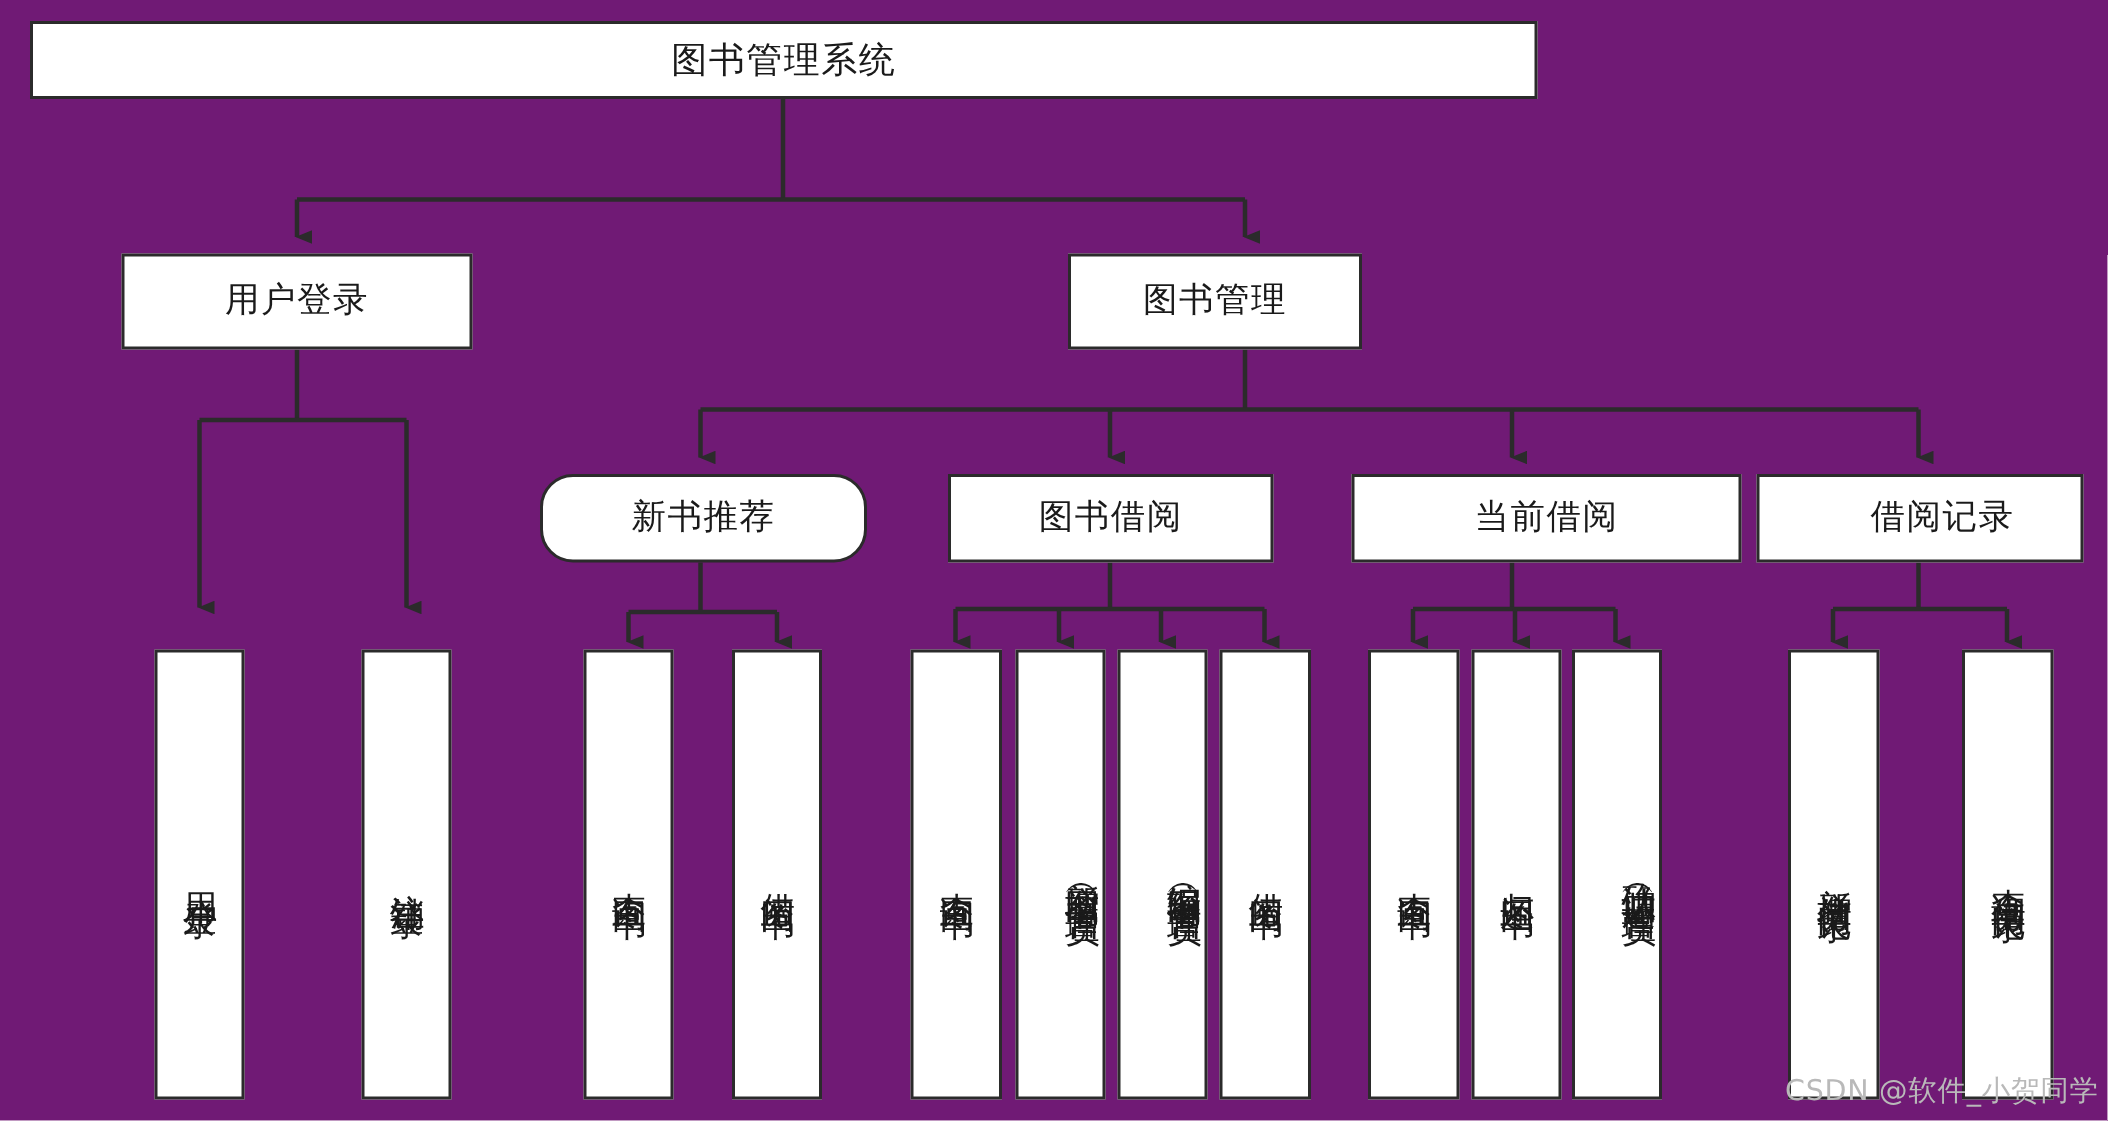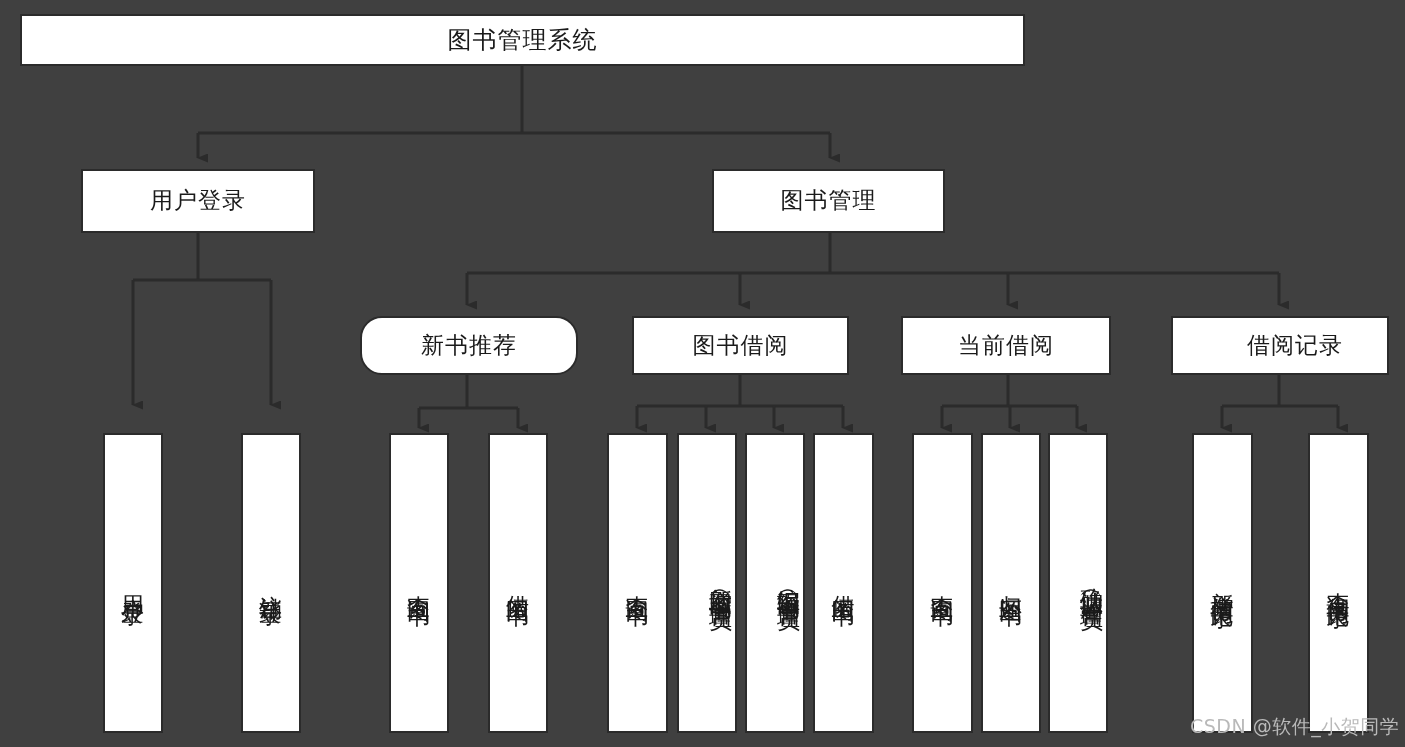--- a/index.html
+++ b/index.html
@@ -8,21 +8,21 @@
     padding: 0;
     background: #ffffff;
   }
   body {
     font-family: "DejaVu Sans", "Liberation Sans", sans-serif;
   }
   #canvas {
     position: relative;
     width: 1405px;
     height: 747px;
-    background: #404040;
+    background: #701a75;
     overflow: hidden;
   }
   svg.wires {
     position: absolute;
     left: 0;
     top: 0;
     width: 1405px;
     height: 747px;
     pointer-events: none;
   }
@@ -132,31 +132,31 @@
     </g>
   </svg>
 
   <div class="node horiz root" style="left:20px; top:14px; width:1005px; height:52px;">
     <span>图书管理系统</span>
   </div>
 
   <div class="node horiz" style="left:81px; top:169px; width:234px; height:64px;">
     <span>用户登录</span>
   </div>
-  <div class="node horiz" style="left:712px; top:169px; width:233px; height:64px;">
+  <div class="node horiz" style="left:712px; top:169px; width:196px; height:64px;">
     <span>图书管理</span>
   </div>
 
   <div class="node horiz" style="left:360px; top:316px; width:218px; height:59px;border-radius:22px;">
     <span>新书推荐</span>
   </div>
   <div class="node horiz" style="left:632px; top:316px; width:217px; height:59px;">
     <span>图书借阅</span>
   </div>
-  <div class="node horiz" style="left:901px; top:316px; width:210px; height:59px;">
+  <div class="node horiz" style="left:901px; top:316px; width:260px; height:59px;">
     <span>当前借阅</span>
   </div>
   <div class="node horiz" style="left:1171px; top:316px; width:218px; height:59px;padding-left:30px;">
     <span>借阅记录</span>
   </div>
 
   <div class="node vert" style="left:103px; top:433px; width:60px; height:300px;">
     <span class="vtext">用户登录</span>
   </div>
   <div class="node vert" style="left:241px; top:433px; width:60px; height:300px;">

